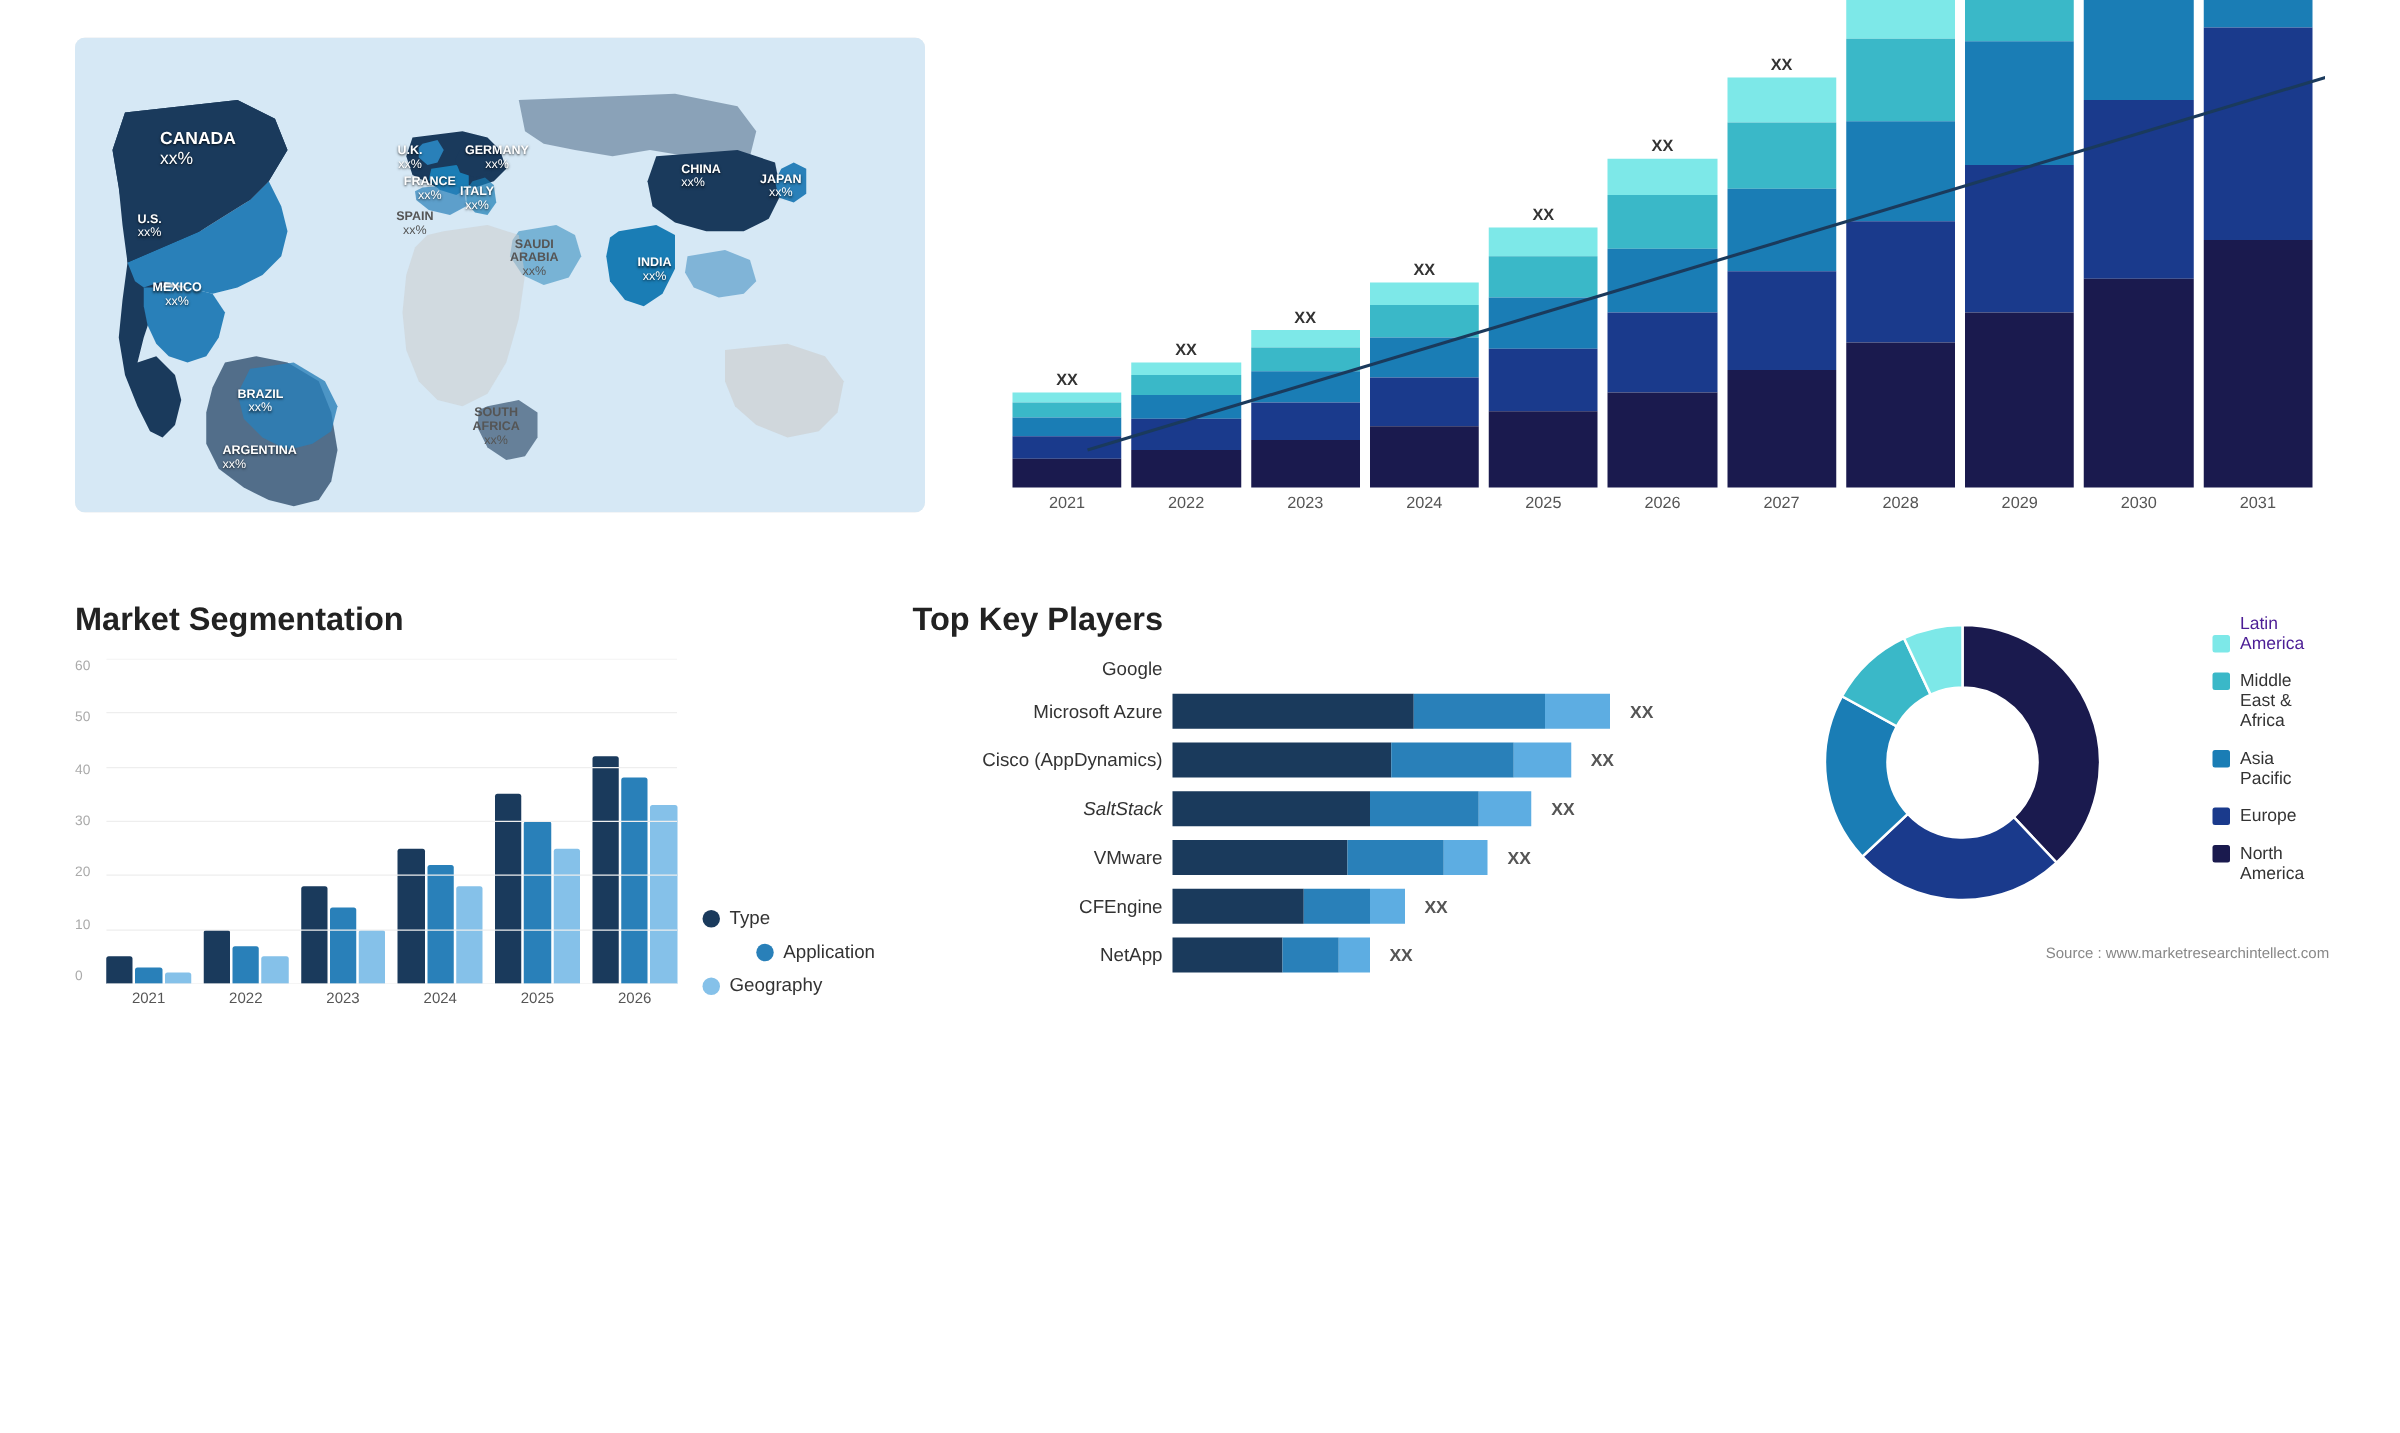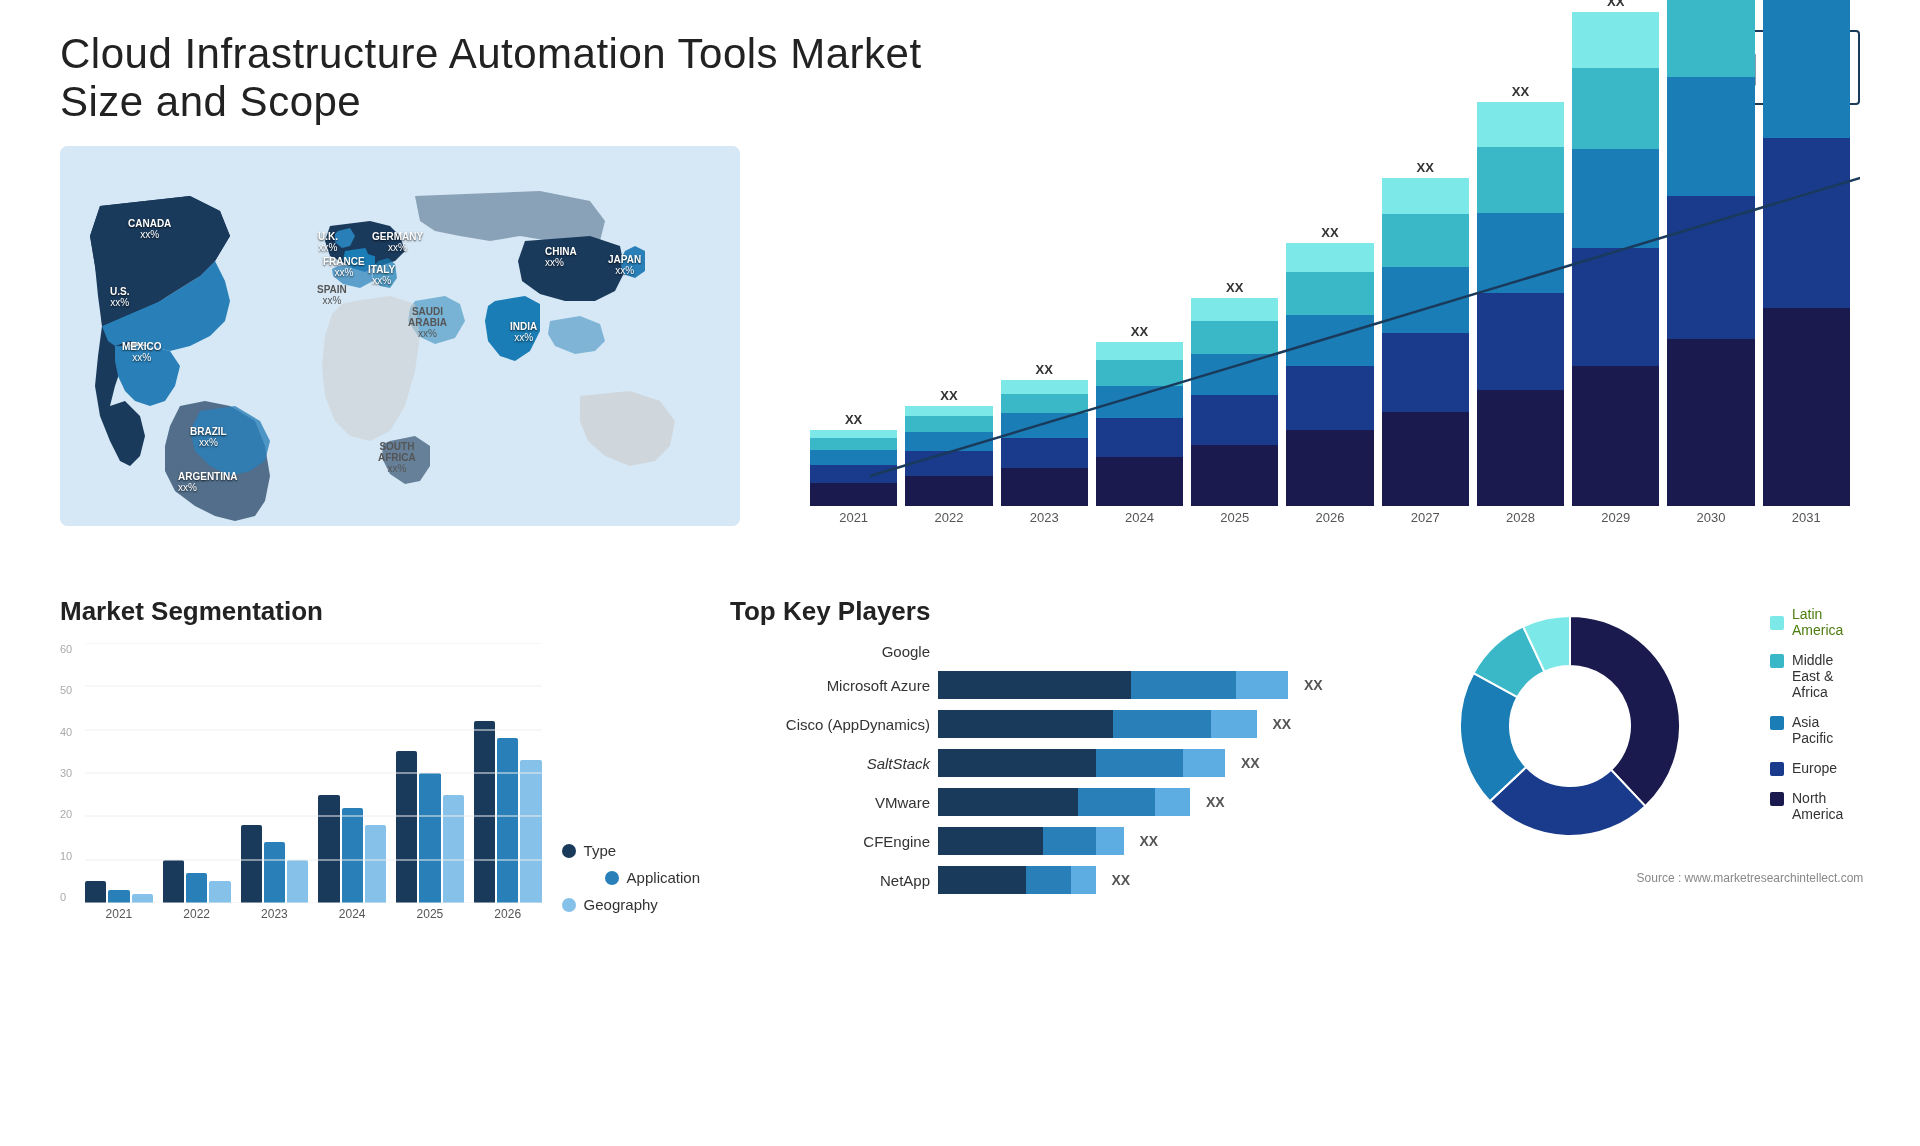--- a/index.html
+++ b/index.html
@@ -117,34 +117,20 @@
       align-items: flex-start;
       width: 100%;
       padding: 0 20px;
     }
   </style>
 </head>
 <body>
 
 <div class="page">
 
-  <div class="header">
-    <h1 class="title">Cloud Infrastructure Automation Tools Market Size and Scope</h1>
-    <div class="logo-wrapper">
-      <svg class="logo-m" viewBox="0 0 50 50">
-        <polygon points="5,45 5,10 25,30 45,10 45,45" fill="#1a3a5c"></polygon>
-        <polygon points="5,10 25,30 45,10 25,5" fill="#2980b9"></polygon>
-      </svg>
-      <div class="logo-text-block">
-        <span>MARKET</span>
-        <span>RESEARCH</span>
-        <span>INTELLECT</span>
-      </div>
-    </div>
-  </div>
 
   <div class="main-content">
 
     <div class="map-section">
       <div class="map-container">
         <svg viewBox="0 0 680 380" style="width:100%;height:100%;position:absolute;top:0;left:0;">
 
           <rect width="680" height="380" fill="#d6e8f5"></rect>
 
           <path d="M40,60 L85,55 L130,50 L160,65 L170,90 L155,115 L140,130 L120,140 L100,155 L85,170 L75,190 L65,210 L55,240 L50,260 L65,255 L80,270 L85,290 L80,310 L70,320 L60,315 L50,295 L40,270 L35,240 L38,210 L42,180 L40,150 L35,120 L30,90 Z" fill="#1a3a5c"></path>
@@ -183,21 +169,21 @@
 
           <path d="M565,105 L575,100 L585,105 L585,125 L575,132 L563,128 L560,115 Z" fill="#2980b9"></path>
 
           <path d="M490,175 L520,170 L540,178 L545,195 L535,205 L515,208 L495,200 L488,188 Z" fill="#2980b9" opacity="0.5"></path>
 
           <path d="M520,250 L570,245 L600,255 L615,275 L610,300 L595,315 L570,320 L545,310 L528,295 L520,275 Z" fill="#ccc" opacity="0.6"></path>
 
           <path d="M295,155 L330,150 L355,158 L360,190 L355,225 L345,260 L330,285 L310,295 L290,290 L275,275 L265,250 L262,220 L265,190 L272,168 L282,158 Z" fill="#ccc" opacity="0.5"></path>
         </svg>
 
-        <div style="position:absolute;top:72px;left:68px;font-size:10px;font-weight:bold;color:#fff;text-align:center;text-shadow:0 1px 2px rgba(0,0,0,0.8);">CANADA<br><span style="font-weight:normal">xx%</span></div>
+        <div style="position:absolute;top:72px;left:68px;font-size:14px;font-weight:bold;color:#fff;text-align:left;text-shadow:0 1px 2px rgba(0,0,0,0.8);">CANADA<br><span style="font-weight:normal">xx%</span></div>
         <div style="position:absolute;top:140px;left:50px;font-size:10px;font-weight:bold;color:#fff;text-align:center;text-shadow:0 1px 2px rgba(0,0,0,0.8);">U.S.<br><span style="font-weight:normal">xx%</span></div>
         <div style="position:absolute;top:195px;left:62px;font-size:10px;font-weight:bold;color:#fff;text-align:center;text-shadow:0 1px 2px rgba(0,0,0,0.8);">MEXICO<br><span style="font-weight:normal">xx%</span></div>
         <div style="position:absolute;top:280px;left:130px;font-size:10px;font-weight:bold;color:#fff;text-align:center;text-shadow:0 1px 2px rgba(0,0,0,0.8);">BRAZIL<br><span style="font-weight:normal">xx%</span></div>
         <div style="position:absolute;top:325px;left:118px;font-size:10px;font-weight:bold;color:#fff;text-shadow:0 1px 2px rgba(0,0,0,0.8);">ARGENTINA<br><span style="font-weight:normal">xx%</span></div>
         <div style="position:absolute;top:85px;left:258px;font-size:10px;font-weight:bold;color:#fff;text-align:center;text-shadow:0 1px 2px rgba(0,0,0,0.8);">U.K.<br><span style="font-weight:normal">xx%</span></div>
         <div style="position:absolute;top:110px;left:263px;font-size:10px;font-weight:bold;color:#fff;text-align:center;text-shadow:0 1px 2px rgba(0,0,0,0.8);">FRANCE<br><span style="font-weight:normal">xx%</span></div>
         <div style="position:absolute;top:138px;left:257px;font-size:10px;font-weight:bold;color:#555;text-align:center;">SPAIN<br><span style="font-weight:normal">xx%</span></div>
         <div style="position:absolute;top:85px;left:312px;font-size:10px;font-weight:bold;color:#fff;text-align:center;text-shadow:0 1px 2px rgba(0,0,0,0.8);">GERMANY<br><span style="font-weight:normal">xx%</span></div>
         <div style="position:absolute;top:118px;left:308px;font-size:10px;font-weight:bold;color:#fff;text-align:center;text-shadow:0 1px 2px rgba(0,0,0,0.8);">ITALY<br><span style="font-weight:normal">xx%</span></div>
         <div style="position:absolute;top:160px;left:348px;font-size:10px;font-weight:bold;color:#555;text-align:center;">SAUDI<br>ARABIA<br><span style="font-weight:normal">xx%</span></div>
@@ -528,21 +514,21 @@
           <div class="donut-wrap">
             <svg viewBox="0 0 260 260" width="260" height="260" id="donut-svg">
             <path d="M 130 20 A 110 110 0 0 1 205.30018165215574 210.1865490163553 L 171.0728263557213 173.7381176452847 A 60 60 0 0 0 130 70 Z" fill="#1a1a4e" stroke="#fff" stroke-width="2"></path>
                 <path d="M 205.30018165215574 210.1865490163553 A 110 110 0 0 1 49.813450983644714 205.30018165215574 L 86.2618823547153 171.0728263557213 A 60 60 0 0 0 171.0728263557213 173.7381176452847 Z" fill="#1a3a8c" stroke="#fff" stroke-width="2"></path>
                 <path d="M 49.813450983644714 205.30018165215574 A 110 110 0 0 1 33.60626519517501 77.0070958488113 L 77.4215991973682 101.09477955389707 A 60 60 0 0 0 86.2618823547153 171.0728263557213 Z" fill="#1a7db5" stroke="#fff" stroke-width="2"></path>
                 <path d="M 33.60626519517501 77.0070958488113 A 110 110 0 0 1 83.16427792784198 30.469024228737865 L 104.45324250609562 75.71037685203885 A 60 60 0 0 0 77.4215991973682 101.09477955389707 Z" fill="#3ab8c8" stroke="#fff" stroke-width="2"></path>
                 <path d="M 83.16427792784198 30.469024228737865 A 110 110 0 0 1 129.99999999999997 20 L 130 70 A 60 60 0 0 0 104.45324250609562 75.71037685203885 Z" fill="#7de8e8" stroke="#fff" stroke-width="2"></path>
               </svg>
           </div>
           <div class="regional-legend" id="regional-legend">
-          <div style="display: flex; align-items: center; gap: 8px; font-size: 14px; color: #4d7c0f; margin-bottom: 6px;">
+          <div style="display: flex; align-items: flex-end; gap: 8px; font-size: 14px; color: #4c1d95; margin-bottom: 6px;">
                 <div style="width: 14px; height: 14px; border-radius: 2px; background: rgb(125, 232, 232); flex-shrink: 0; margin-top: 2px;"></div>
                 <span>Latin America</span>
               </div>
               <div style="display: flex; align-items: flex-start; gap: 8px; font-size: 14px; color: rgb(51, 51, 51); margin-bottom: 6px;">
                 <div style="width: 14px; height: 14px; border-radius: 2px; background: rgb(58, 184, 200); flex-shrink: 0; margin-top: 2px;"></div>
                 <span>Middle East &amp;
 Africa</span>
               </div>
               <div style="display: flex; align-items: flex-start; gap: 8px; font-size: 14px; color: rgb(51, 51, 51); margin-bottom: 6px;">
                 <div style="width: 14px; height: 14px; border-radius: 2px; background: rgb(26, 125, 181); flex-shrink: 0; margin-top: 2px;"></div>

